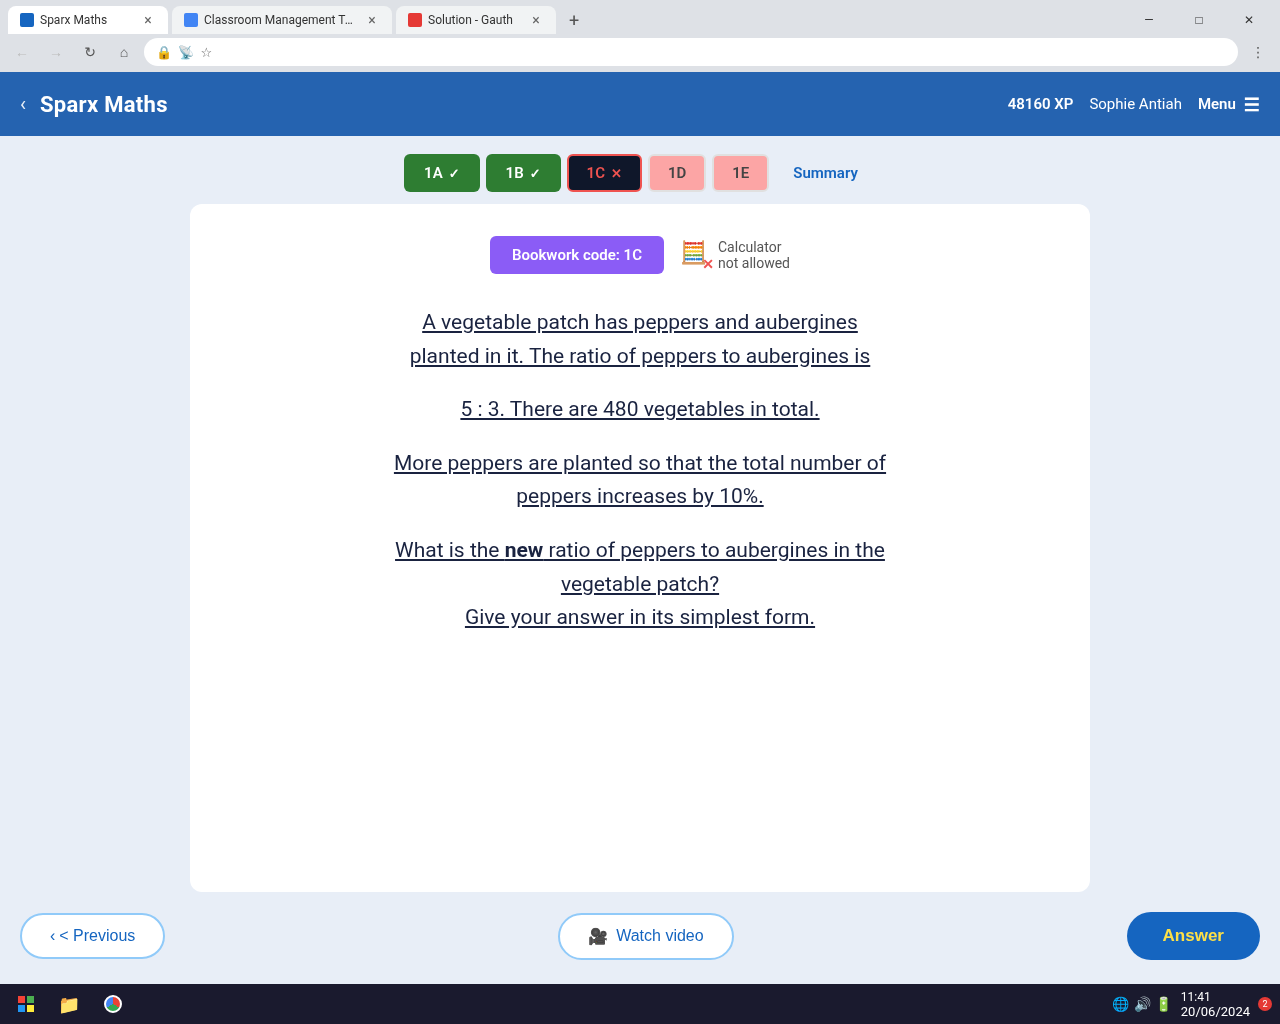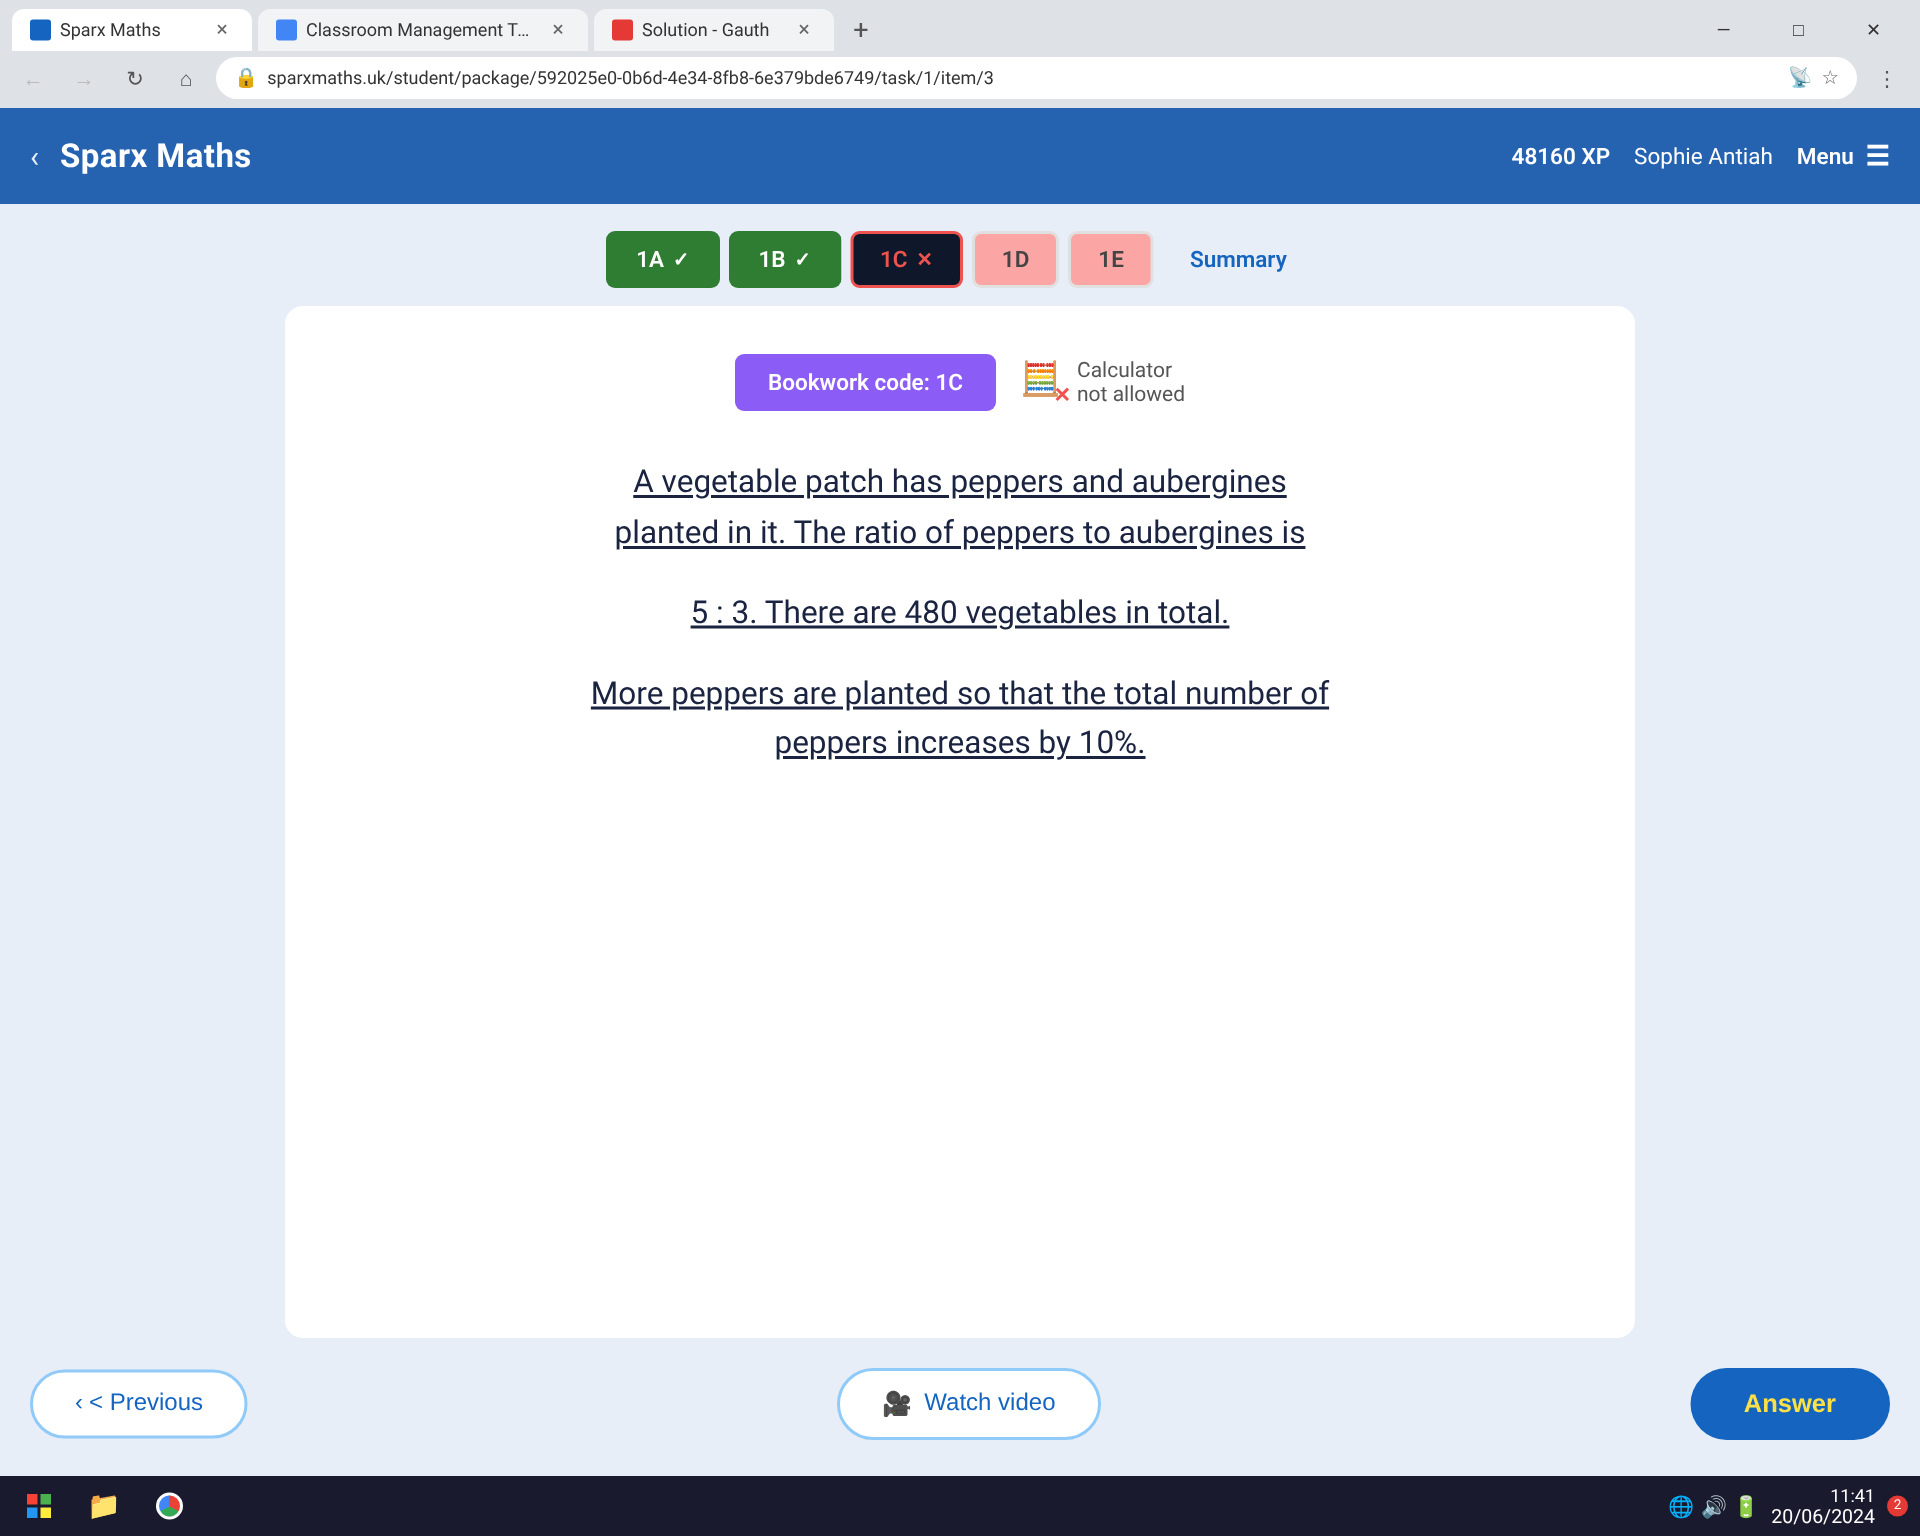--- a/index.html
+++ b/index.html
@@ -399,21 +399,21 @@
     }
     .taskbar-right {
       margin-left: auto;
       display: flex;
       align-items: center;
       gap: 8px;
       color: #fff;
       font-size: 11px;
     }
     .sys-icons { display: flex; gap: 4px; align-items: center; font-size: 14px; }
-    .time-display { text-align: right; }
+    .time-display { text-align: left; }
     .time { font-size: 12px; }
     .date { font-size: 13px; }
     .notification-badge {
       background: #e53935;
       color: #fff;
       border-radius: 50%;
       width: 14px;
       height: 14px;
       font-size: 9px;
       display: flex;
@@ -451,21 +451,20 @@
     </div>
   </div>
 
   <div class="address-bar-row">
     <button class="nav-btn disabled">←</button>
     <button class="nav-btn disabled">→</button>
     <button class="nav-btn">↻</button>
     <button class="nav-btn">⌂</button>
     <div class="address-bar">
       <span class="addr-icon">🔒</span>
-      <span class="address-text">sparxmaths.uk/student/package/592025e0-0b6d-4e34-8fb8-6e379bde6749/task/1/item/3</span>
       <div class="addr-icons">
         <span class="addr-icon">📡</span>
         <span class="addr-icon">☆</span>
       </div>
     </div>
     <button class="nav-btn">⋮</button>
   </div>
 </div>
 
 <div class="app-header">
@@ -527,20 +526,25 @@
         <span>A vegetable patch has peppers and aubergines</span><br>
         <span>planted in it. The ratio of peppers to aubergines is</span>
       </p>
       <p class="math-display">
         <span>5 : 3. There are 480 vegetables in total.</span>
       </p>
       <p>
         <span>More peppers are planted so that the total number of</span><br>
         <span>peppers increases by 10%.</span>
       </p>
+      <p class="last">
+        <span>What is the </span><strong>new</strong><span> ratio of peppers to aubergines in the</span><br>
+        <span>vegetable patch?</span><br>
+        <span>Give your answer in its simplest form.</span>
+      </p>
     </div>
   </div>
 </div>
 
 <div class="bottom-buttons">
   <button class="btn-prev">
     <span>‹</span>
     <span style="margin-left:-4px">&lt; Previous</span>
   </button>
   <button class="btn-watch">

